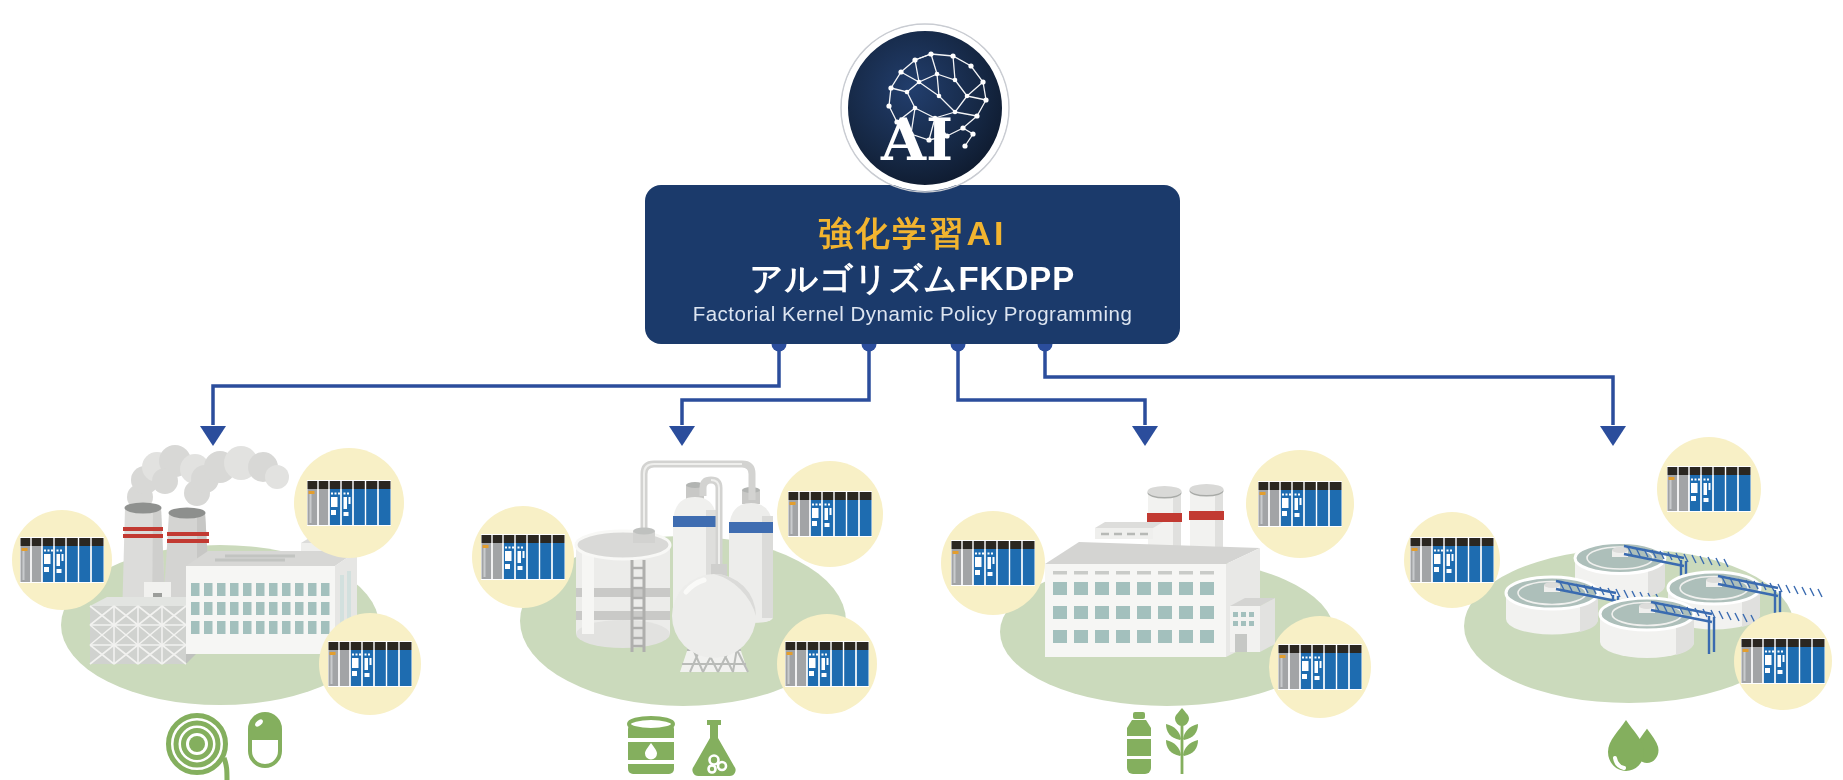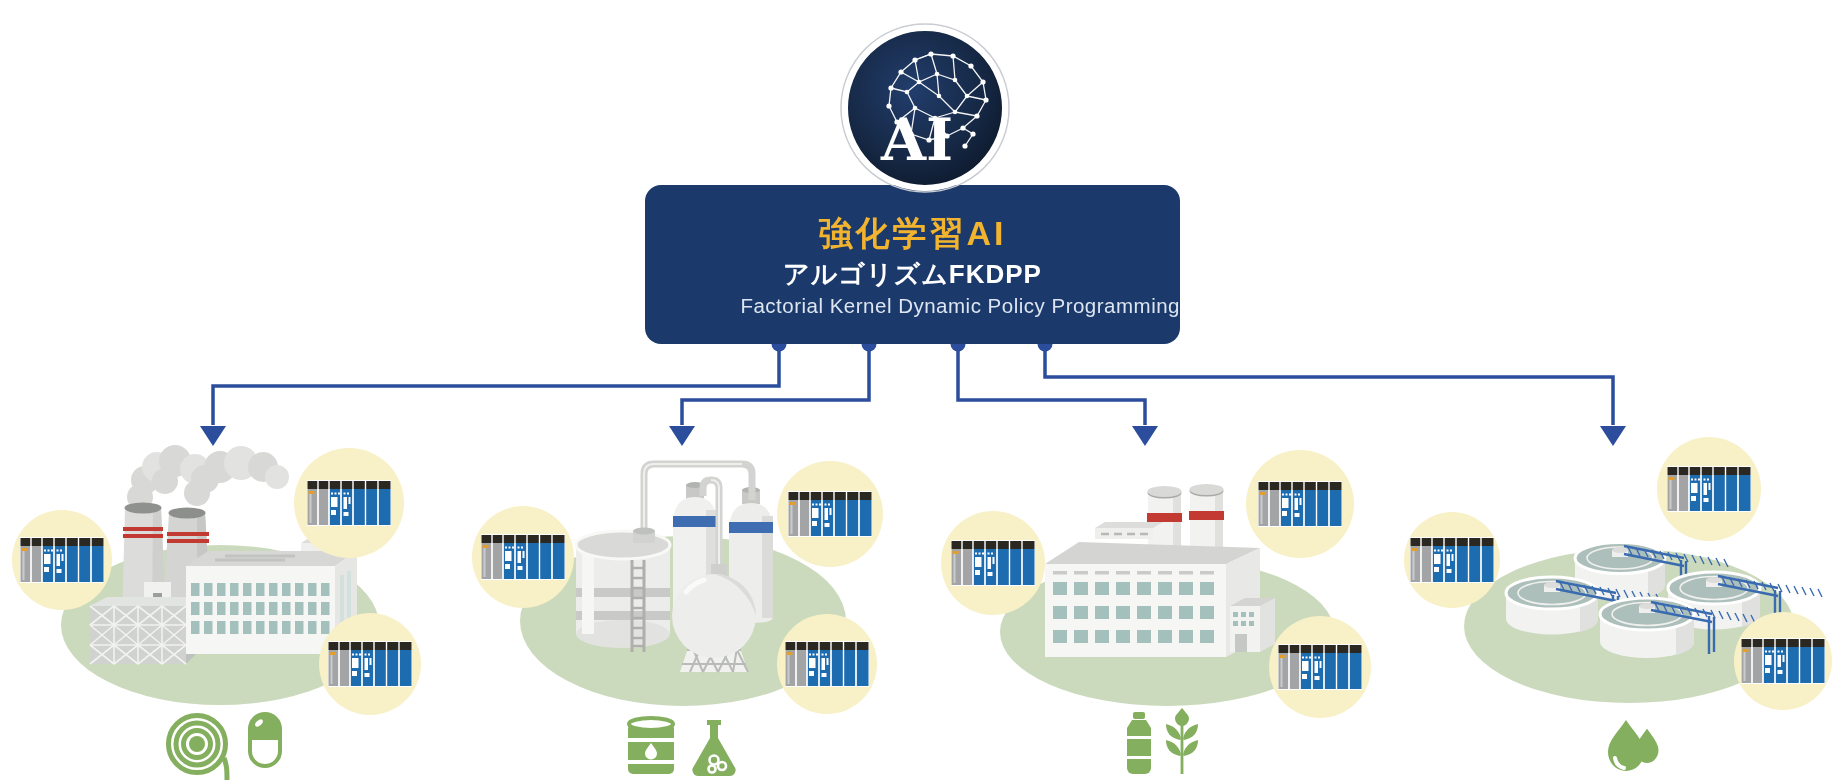--- a/index.html
+++ b/index.html
@@ -3,22 +3,22 @@
 <meta charset="utf-8">
 <style>
   html,body{margin:0;padding:0;background:#ffffff;}
   #canvas{position:relative;width:1843px;height:780px;background:#ffffff;overflow:hidden;
           font-family:"Liberation Sans",sans-serif;}
   .abs{position:absolute;}
   
   #ai-panel{left:645px;top:185px;width:535px;height:159px;background:#1B3A6B;border-radius:16px;
             z-index:3;text-align:center;box-sizing:border-box;padding-top:28px;}
   #panel-title{color:#F2B42F;font-size:34px;font-weight:bold;letter-spacing:3px;line-height:1.2;}
-  #panel-subtitle{color:#FFFFFF;font-size:26px;font-weight:bold;letter-spacing:1px;margin-top:5px;line-height:1.2;}
-  #panel-caption{color:#DDE5F1;font-size:20.5px;font-weight:400;letter-spacing:.5px;margin-top:4px;text-align:right;}
+  #panel-subtitle{color:#FFFFFF;font-size:33px;font-weight:bold;letter-spacing:1px;margin-top:5px;line-height:1.2;}
+  #panel-caption{color:#DDE5F1;font-size:20.5px;font-weight:400;letter-spacing:.5px;margin-top:4px;}
   
   #ai-badge{left:837px;top:20px;width:176px;height:176px;z-index:5;}
   
   #connectors{left:0;top:0;z-index:1;}
   
   .scene{z-index:2;}
   
   .plc-circle{position:absolute;border-radius:50%;background:#F8F0C6;display:flex;
               align-items:center;justify-content:center;z-index:4;}
   .icon-row{z-index:2;}

